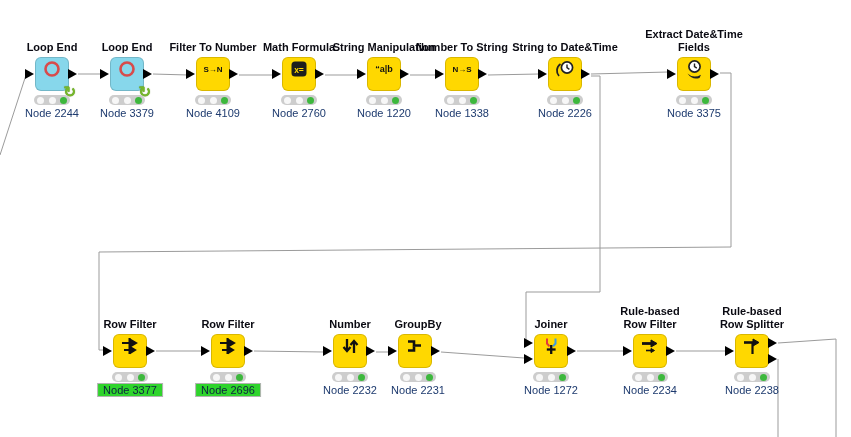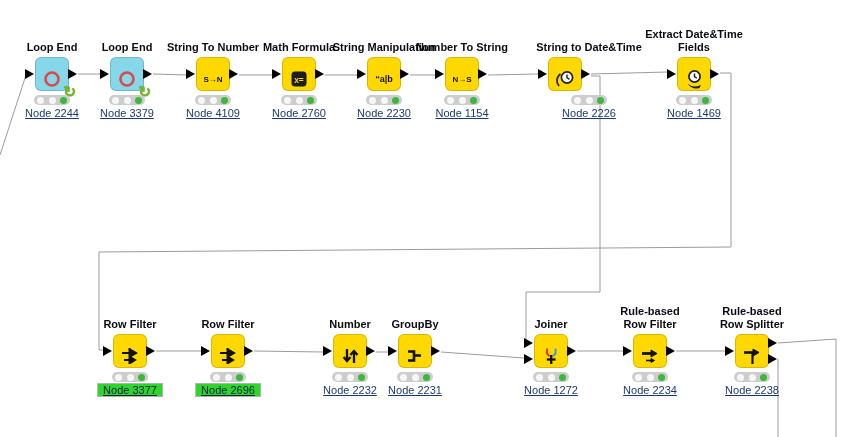--- a/index.html
+++ b/index.html
@@ -1,38 +1,38 @@
 <!DOCTYPE html>
 <html><head>
 <meta charset="utf-8">
 <style>
   html,body{margin:0;padding:0;background:#fff;}
   #canvas{position:relative;width:851px;height:437px;background:#ffffff;overflow:hidden;
           font-family:"Liberation Sans",sans-serif;}
   #edges-svg{position:absolute;left:0;top:0;width:851px;height:437px;}
   .node{position:absolute;width:34px;height:34px;}
   .icon{position:absolute;left:0;top:0;width:34px;height:34px;border-radius:6px;
-        box-shadow:inset 0 0 0 1px rgba(0,0,0,.15);display:flex;align-items:flex-end;justify-content:center;}
+        box-shadow:inset 0 0 0 1px rgba(0,0,0,.15);display:flex;align-items:flex-start;justify-content:center;}
   .icon.yellow{background:#ffd800;}
   .icon.blue{background:#87d7eb;}
   .icon svg{display:block;}
   .port{position:absolute;width:0;height:0;border-top:5px solid transparent;
         border-bottom:5px solid transparent;border-left:9px solid #000;}
   .port.in{left:-10px;}
   .port.out{left:33px;}
   .name{position:absolute;bottom:37px;left:50%;transform:translateX(-50%);width:160px;
         text-align:center;font-weight:bold;font-size:11px;color:#0a0a12;
         white-space:pre-line;line-height:1.2;}
   .light{position:absolute;top:38px;left:50%;transform:translateX(-50%);width:36px;height:10px;
          background:#cdcdcd;border-radius:5px;display:flex;align-items:center;
          justify-content:space-between;padding:0 3px;box-sizing:border-box;}
   .dot{width:7px;height:7px;border-radius:50%;background:#f7f7f7;}
   .dot.on{background:#3db83d;}
   .idlabel{position:absolute;top:50px;left:50%;transform:translateX(-50%);font-size:11px;
-           color:#1d3a6e;white-space:nowrap;text-decoration:underline;}
+           color:#1d3a6e;white-space:nowrap;}
   .idlabel.hl{background:#2fd42c;color:#0c2240;padding:0 5px;outline:1px solid rgba(0,0,0,.3);}
   .loop-badge{position:absolute;right:-7px;bottom:-8px;font-size:15px;font-weight:bold;
               color:#76b82a;text-shadow:0 0 1px #4c7d14;line-height:1;}
 </style>
 </head>
 <body>
 
 <div id="canvas">
   <svg id="edges-svg">
       <polyline points="0,155 26,75" fill="none" stroke="#9b9b9b" stroke-width="1"></polyline>
@@ -89,21 +89,21 @@
       <div class="idlabel">Node 3379</div>
     </div>
     <div class="node" style="left: 196px; top: 57px;">
       <div class="icon yellow">
         <svg width="26" height="24" viewBox="0 0 26 24">
           <text x="13" y="15" font-size="8" font-weight="bold" text-anchor="middle" fill="#111" font-family="Liberation Sans,sans-serif">S→N</text>
         </svg>
       </div>
       <div class="port in" style="top: 12px;"></div>
       <div class="port out" style="top: 12px;"></div>
-      <div class="name">String To Number</div>
+      <div class="name">Filter To Number</div>
       <div class="light">
         <div class="dot"></div>
         <div class="dot"></div>
         <div class="dot on"></div>
       </div>
       <div class="idlabel">Node 4109</div>
     </div>
     <div class="node" style="left: 282px; top: 57px;">
       <div class="icon yellow">
         <svg width="24" height="24" viewBox="0 0 24 24">
@@ -128,39 +128,39 @@
         </svg>
       </div>
       <div class="port in" style="top: 12px;"></div>
       <div class="port out" style="top: 12px;"></div>
       <div class="name">String Manipulation</div>
       <div class="light">
         <div class="dot"></div>
         <div class="dot"></div>
         <div class="dot on"></div>
       </div>
-      <div class="idlabel">Node 2230</div>
+      <div class="idlabel">Node 1220</div>
     </div>
     <div class="node" style="left: 445px; top: 57px;">
       <div class="icon yellow">
         <svg width="26" height="24" viewBox="0 0 26 24">
           <text x="13" y="15" font-size="8" font-weight="bold" text-anchor="middle" fill="#111" font-family="Liberation Sans,sans-serif">N→S</text>
         </svg>
       </div>
       <div class="port in" style="top: 12px;"></div>
       <div class="port out" style="top: 12px;"></div>
       <div class="name">Number To String</div>
       <div class="light">
         <div class="dot"></div>
         <div class="dot"></div>
         <div class="dot on"></div>
       </div>
-      <div class="idlabel">Node 1154</div>
-    </div>
-    <div class="node" style="left: 548px; top: 57px; padding-left: 48px;">
+      <div class="idlabel">Node 1338</div>
+    </div>
+    <div class="node" style="left: 548px; top: 57px;">
       <div class="icon yellow">
         <svg width="24" height="24" viewBox="0 0 24 24">
           <path d="M6 19 a8 8 0 0 1 1.5-12" fill="none" stroke="#222" stroke-width="1.8"></path>
           <circle cx="14" cy="10.5" r="5.6" fill="#fff" stroke="#222" stroke-width="1.7"></circle>
           <path d="M14 7.5 v3.2 l2.4 1.6" fill="none" stroke="#222" stroke-width="1.4"></path>
         </svg>
       </div>
       <div class="port in" style="top: 12px;"></div>
       <div class="port out" style="top: 12px;"></div>
       <div class="name">String to Date&amp;Time</div>
@@ -181,21 +181,21 @@
       </div>
       <div class="port in" style="top: 12px;"></div>
       <div class="port out" style="top: 12px;"></div>
       <div class="name">Extract Date&amp;Time
 Fields</div>
       <div class="light">
         <div class="dot"></div>
         <div class="dot"></div>
         <div class="dot on"></div>
       </div>
-      <div class="idlabel">Node 1469</div>
+      <div class="idlabel">Node 3375</div>
     </div>
     <div class="node" style="left: 113px; top: 334px;">
       <div class="icon yellow">
         <svg width="24" height="24" viewBox="0 0 24 24">
           <g stroke="#111" stroke-width="2" fill="#111">
             <line x1="4" y1="9" x2="13" y2="9"></line>
             <polygon points="13,6 18,9 13,12"></polygon>
             <line x1="6" y1="16" x2="13" y2="16"></line>
             <polygon points="13,13.5 17,16 13,18.5"></polygon>
             <line x1="11.5" y1="4" x2="11.5" y2="20"></line>
@@ -248,21 +248,21 @@
       <div class="port in" style="top: 12px;"></div>
       <div class="port out" style="top: 12px;"></div>
       <div class="name">Number</div>
       <div class="light">
         <div class="dot"></div>
         <div class="dot"></div>
         <div class="dot on"></div>
       </div>
       <div class="idlabel">Node 2232</div>
     </div>
-    <div class="node" style="left: 398px; top: 334px;">
+    <div class="node" style="left: 398px; top: 334px; padding-left: 6px;">
       <div class="icon yellow">
         <svg width="24" height="24" viewBox="0 0 24 24">
           <g stroke="#111" stroke-width="2.6" fill="none">
             <path d="M5 7.5 h6 v4 h7"></path>
             <path d="M5 16.5 h6 v-4"></path>
           </g>
         </svg>
       </div>
       <div class="port in" style="top: 12px;"></div>
       <div class="port out" style="top: 12px;"></div>

